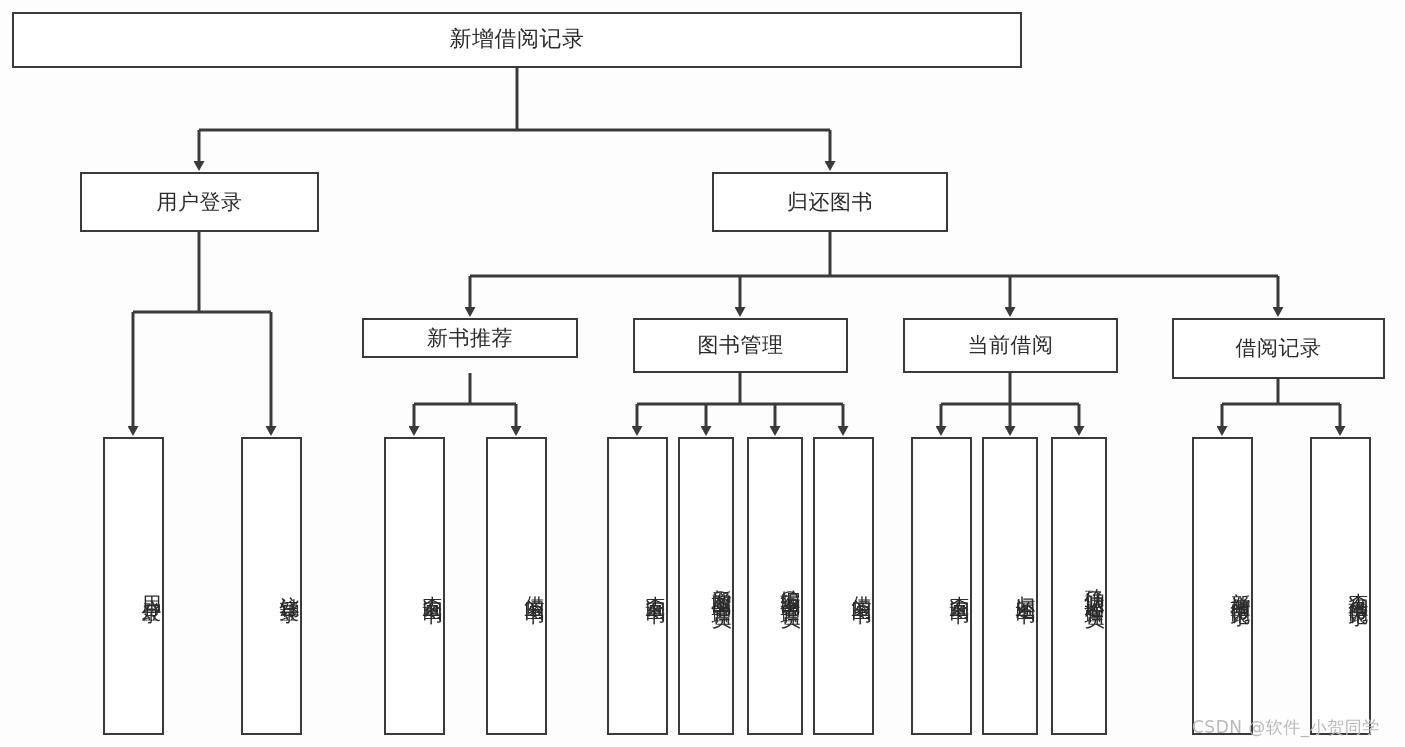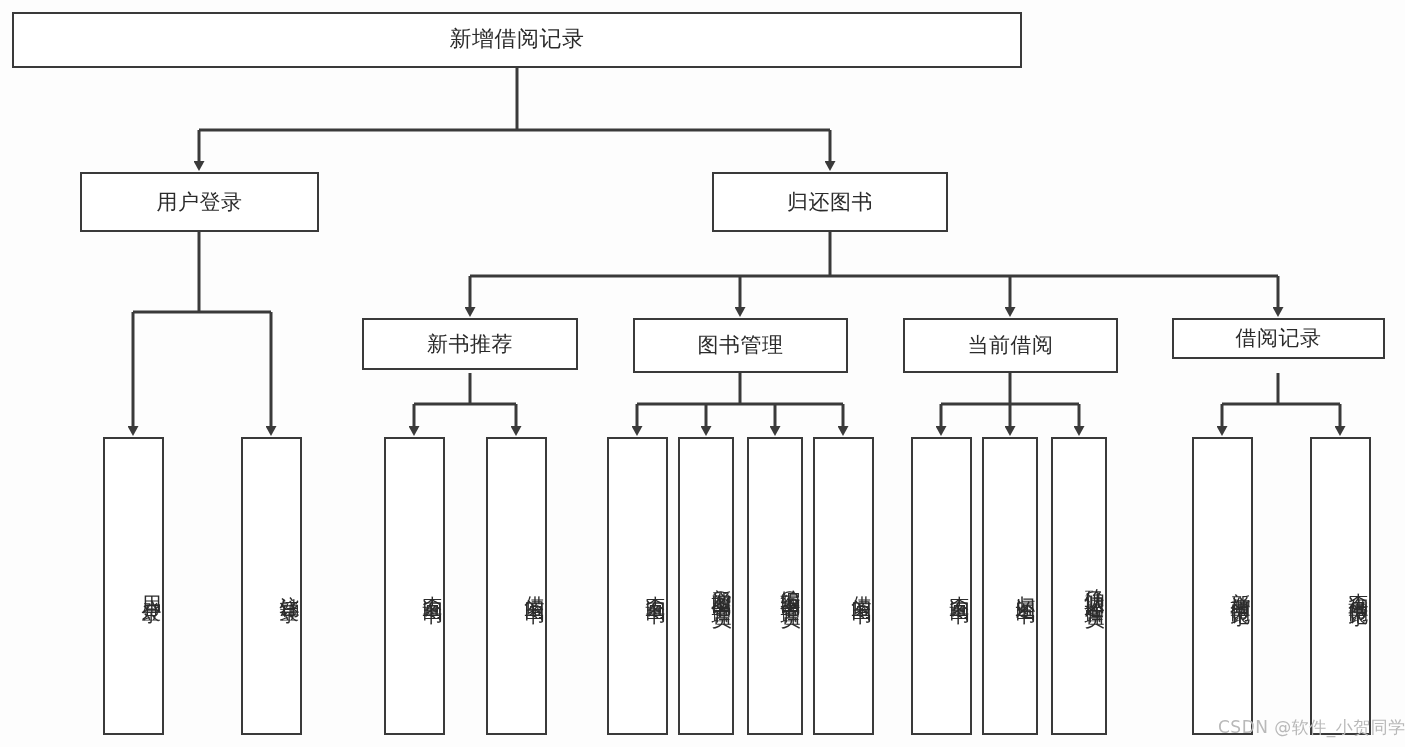--- a/index.html
+++ b/index.html
@@ -60,21 +60,20 @@
     text-orientation: upright;
     display: block;
     white-space: nowrap;
   }
   .watermark {
     position: absolute;
     font-size: 17px;
     color: #b9b9b9;
     white-space: nowrap;
     letter-spacing: 0.5px;
-    margin-left: 26px;
   }
 </style>
 </head>
 <body>
 
 <div id="canvas">
 
   <svg id="wires" viewBox="0 0 1405 747">
     <defs>
       <marker id="arrow" markerWidth="10" markerHeight="11" refX="1" refY="5.5" orient="auto" markerUnits="userSpaceOnUse">
@@ -129,30 +128,30 @@
     <span>新增借阅记录</span>
   </div>
 
   <div class="node horiz" style="left:80px; top:172px; width:239px; height:60px;">
     <span>用户登录</span>
   </div>
   <div class="node horiz" style="left:712px; top:172px; width:236px; height:60px;">
     <span>归还图书</span>
   </div>
 
-  <div class="node horiz" style="left:362px; top:318px; width:216px; height:52px;">
+  <div class="node horiz" style="left:362px; top:318px; width:216px; height:40px;">
     <span>新书推荐</span>
   </div>
   <div class="node horiz" style="left:633px; top:318px; width:215px; height:55px;">
     <span>图书管理</span>
   </div>
   <div class="node horiz" style="left:903px; top:318px; width:215px; height:55px;text-align:center;">
     <span>当前借阅</span>
   </div>
-  <div class="node horiz" style="left:1172px; top:318px; width:213px; height:41px;">
+  <div class="node horiz" style="left:1172px; top:318px; width:213px; height:61px;">
     <span>借阅记录</span>
   </div>
 
   <div class="node vert" style="left:103px; top:437px; width:61px; height:298px;">
     <span class="vlabel">用户登录</span>
   </div>
   <div class="node vert" style="left:241px; top:437px; width:61px; height:298px;">
     <span class="vlabel">注销登录</span>
   </div>
 

